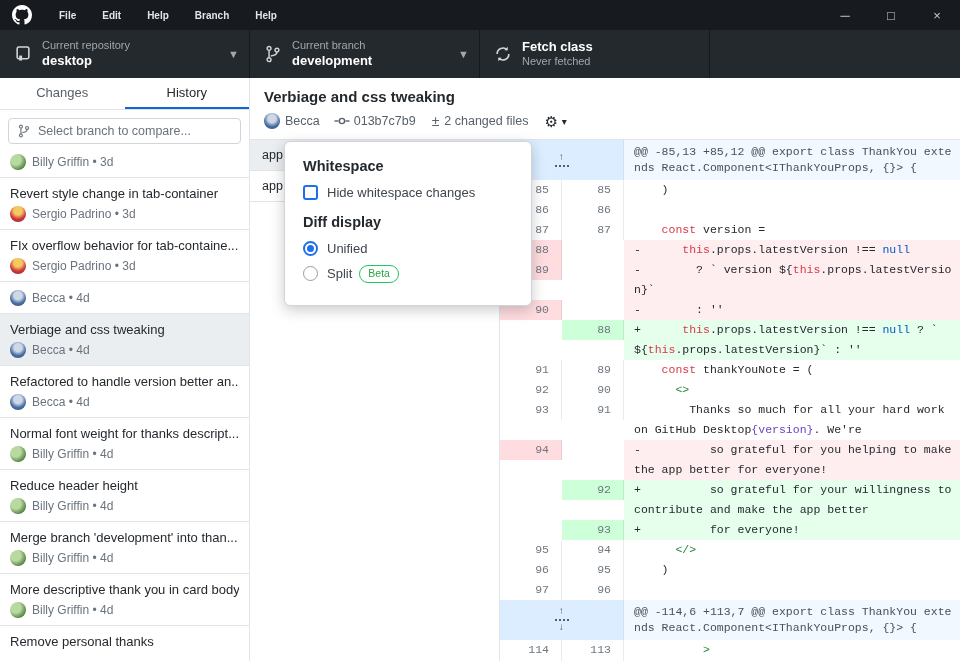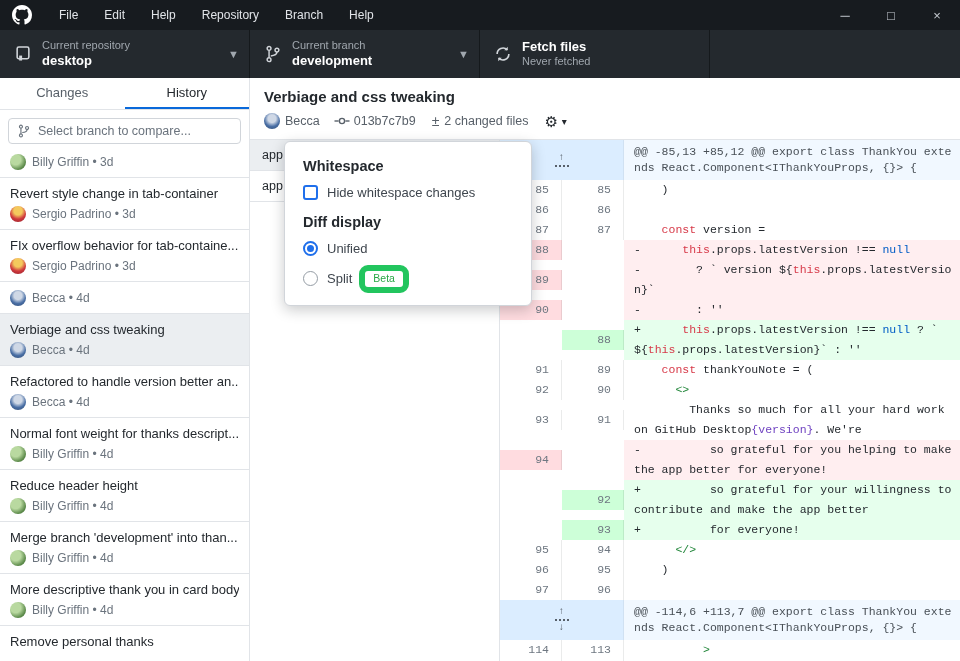--- a/index.html
+++ b/index.html
@@ -4,21 +4,21 @@
 <style>
   * { margin:0; padding:0; box-sizing:border-box; }
   html,body { width:960px; height:661px; overflow:hidden; }
   body { font-family:"Liberation Sans", sans-serif; background:#fff; position:relative; }
 
   
   .menubar { position:absolute; left:0; top:0; width:960px; height:30px; background:#171b1f;
              display:flex; align-items:center; color:#e1e4e8; }
   .gh-logo { width:20px; height:20px; margin:0 14px 0 12px; flex:none; }
   .menu-items { display:flex; align-items:center; height:100%; }
-  .menu-item { padding:8px 13px; font-size:12px; height:100%; display:flex; align-items:center; cursor:default; }
+  .menu-item { padding:8px 13px; font-size:10px; height:100%; display:flex; align-items:center; cursor:default;font-weight:bold; }
   .win-controls { margin-left:auto; display:flex; height:100%; }
   .win-btn { width:46px; height:100%; display:flex; align-items:center; justify-content:center;
              color:#c6cbd1; font-size:13px; }
 
   
   .toolbar { position:absolute; left:0; top:30px; width:960px; height:48px; background:#24292e; display:flex; }
   .tb-btn { display:flex; align-items:center; padding:0 10px; border-right:1px solid #15191c; position:relative; }
   .tb-btn.repo { width:250px; }
   .tb-btn.branch { width:230px; }
   .tb-btn.fetch { width:230px; }
@@ -72,21 +72,21 @@
   
   .filelist { position:absolute; left:250px; top:140px; width:250px; height:521px; background:#fff;
               border-right:1px solid #e1e4e8; }
   .file-row { height:31px; display:flex; align-items:center; padding:0 12px; font-size:12.5px;
               color:#24292e; border-bottom:1px solid #e1e4e8; white-space:nowrap; overflow:hidden; }
   .file-row.selected { background:#ebeef1; }
 
   
   .diff { position:absolute; left:500px; top:140px; width:460px; height:521px; background:#fff;
           font-family:"Liberation Mono","DejaVu Sans Mono",monospace; font-size:11.5px; overflow:hidden; }
-  .drow { display:flex; align-items:center; line-height:20px; }
+  .drow { display:flex; align-items:flex-start; line-height:20px; }
   .gc { width:62px; flex:none; text-align:right; padding-right:12px; color:#6e7781;
         border-right:1px solid rgba(27,31,35,.09); }
   .code { flex:1; padding:0 8px 0 10px; white-space:pre-wrap; word-break:break-all; color:#24292e; min-height:20px; }
   .drow.ctx { background:#fff; }
   .drow.del .gc { background:#ffdce0; }
   .drow.del .code { background:#ffeef0; }
   .drow.add .gc { background:#cdffd8; }
   .drow.add .code { background:#e6ffed; }
   .hunk { display:flex; background:#f1f8ff; color:#495057; }
   .hunk .hgut { width:124px; flex:none; background:#dbedff; display:flex; flex-direction:column;
@@ -103,35 +103,34 @@
   .pop-h { font-size:14.5px; font-weight:bold; color:#24292e; margin-bottom:11px; }
   .pop-row { display:flex; align-items:center; margin-bottom:14px; }
   .cbx { width:15px; height:15px; border:2px solid #1f6feb; border-radius:3px; background:#fff;
          margin-right:9px; flex:none; }
   .pop-label { font-size:13px; color:#3f464e; }
   .radio-row { display:flex; align-items:center; margin-bottom:9px; }
   .rdo { width:15px; height:15px; border-radius:50%; margin-right:9px; flex:none; }
   .rdo.on { border:2px solid #1f6feb; display:flex; align-items:center; justify-content:center; }
   .rdo.on::after { content:""; width:7px; height:7px; border-radius:50%; background:#1f6feb; }
   .rdo.off { border:1.5px solid #959da5; }
-  .beta-pill { margin-left:7px; font-size:10.5px; color:#28a745; border:6px solid #22c55e;
+  .beta-pill { margin-left:7px; font-size:10.5px; color:#28a745; border:1px solid #22c55e;
                border-radius:9px; padding:1px 8px 2px 8px; line-height:1.2; }
 </style>
 </head>
 <body>
 
 <div class="menubar">
   <svg class="gh-logo" viewBox="0 0 16 16">
     <path fill="#ffffff" d="M8 0C3.58 0 0 3.58 0 8c0 3.54 2.29 6.53 5.47 7.59.4.07.55-.17.55-.38 0-.19-.01-.82-.01-1.49-2.01.37-2.53-.49-2.69-.94-.09-.23-.48-.94-.82-1.13-.28-.15-.68-.52-.01-.53.63-.01 1.08.58 1.23.82.72 1.21 1.87.87 2.33.66.07-.52.28-.87.51-1.07-1.78-.2-3.64-.89-3.64-3.95 0-.87.31-1.59.82-2.15-.08-.2-.36-1.02.08-2.12 0 0 .67-.21 2.2.82.64-.18 1.32-.27 2-.27s1.36.09 2 .27c1.53-1.04 2.2-.82 2.2-.82.44 1.1.16 1.92.08 2.12.51.56.82 1.27.82 2.15 0 3.07-1.87 3.75-3.65 3.95.29.25.54.73.54 1.48 0 1.07-.01 1.93-.01 2.2 0 .21.15.46.55.38A8.01 8.01 0 0 0 16 8c0-4.42-3.58-8-8-8z"></path>
   </svg>
   <div class="menu-items" id="menu-items">
       <div class="menu-item">File</div>
       <div class="menu-item">Edit</div>
       <div class="menu-item">Help</div>
-      <div class="menu-item">Repository</div>
       <div class="menu-item">Branch</div>
       <div class="menu-item">Help</div>
     </div>
   <div class="win-controls">
     <div class="win-btn">─</div>
     <div class="win-btn">□</div>
     <div class="win-btn">×</div>
   </div>
 </div>
 
@@ -160,21 +159,21 @@
     </div>
     <span class="tb-caret">▼</span>
   </div>
   <div class="tb-btn fetch">
     <svg class="tb-icon" viewBox="0 0 16 16">
       <path d="M13.2 8a5.2 5.2 0 0 1-8.9 3.7 M2.8 8a5.2 5.2 0 0 1 8.9-3.7" fill="none" stroke="#d1d5da" stroke-width="1.5"></path>
       <path d="M12.2 1.6v3h-3z" fill="#d1d5da"></path>
       <path d="M3.8 14.4v-3h3z" fill="#d1d5da"></path>
     </svg>
     <div class="tb-text">
-      <span class="tb-value">Fetch files</span>
+      <span class="tb-value">Fetch class</span>
       <span class="tb-label">Never fetched</span>
     </div>
   </div>
   <div class="tb-fill"></div>
 </div>
 
 <div class="sidebar">
   <div class="tabs">
     <div class="tab">Changes</div>
     <div class="tab active">History</div>

